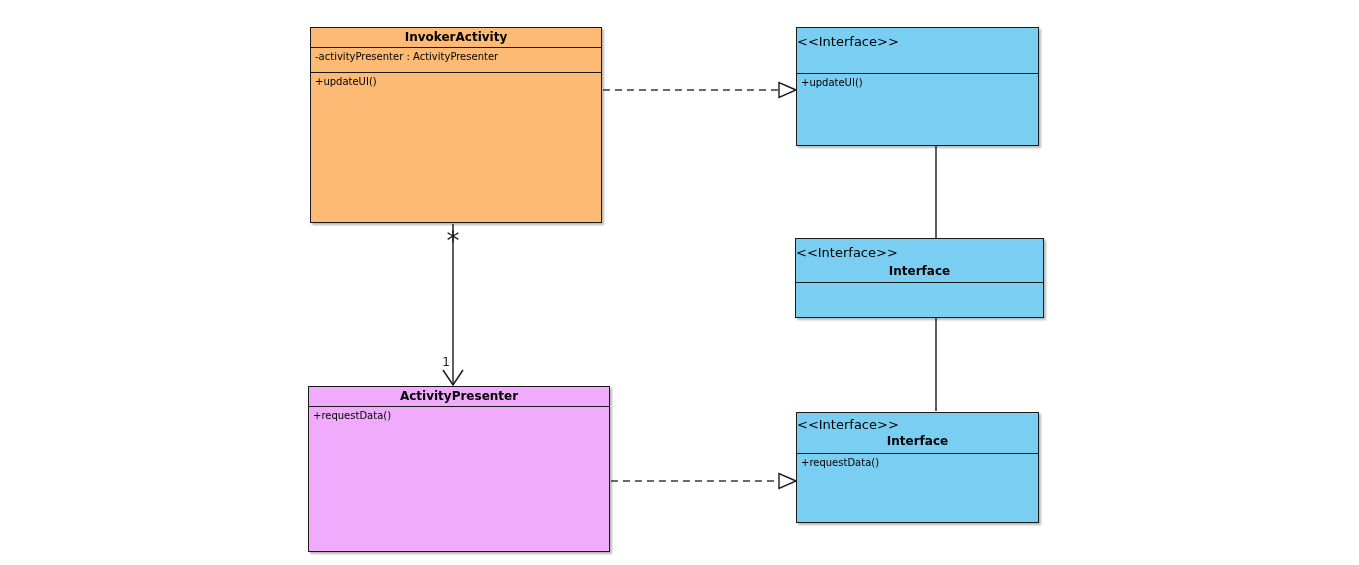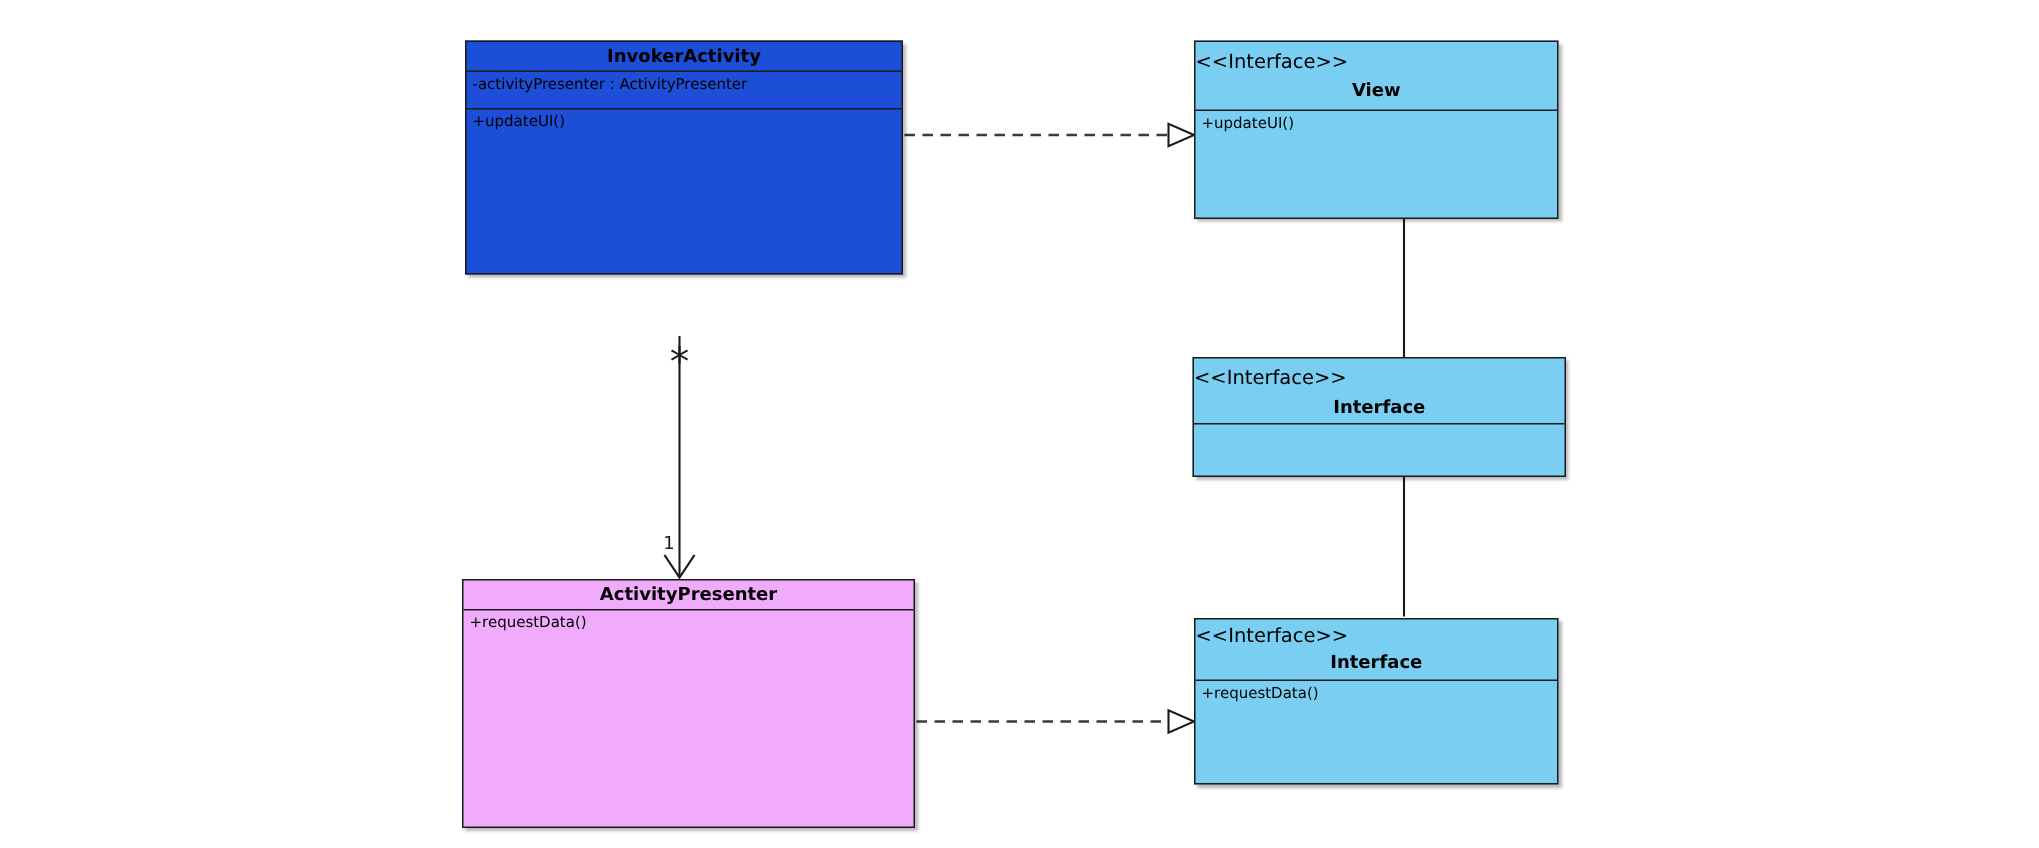--- a/index.html
+++ b/index.html
@@ -53,34 +53,33 @@
       <text class="mult star" x="453" y="250">*</text>
       <text class="mult" x="446" y="366">1</text>
     </g>
 
     <g>
       <path class="dashed" d="M611 481 H778"></path>
       <polygon class="tri" points="796,481 779,473.5 779,488.5"></polygon>
     </g>
   </svg>
 
-  <div class="uml-box" style="left: 310px; top: 27px; width: 292px; height: 156px; background: #1d4ed8; border-color: rgb(26, 26, 26);">
+  <div class="uml-box" style="left: 310px; top: 27px; width: 292px; height: 196px; background: #fdba74; border-color: rgb(26, 26, 26);">
     <div class="row title-row" style="height:20px; line-height:19px;">InvokerActivity</div>
     <div class="row" style="height:25px;">
       <div class="member">-activityPresenter : ActivityPresenter</div>
     </div>
     <div class="row last">
       <div class="member">+updateUI()</div>
     </div>
   </div>
 
   <div class="uml-box" style="left: 796px; top: 27px; width: 243px; height: 119px; background: rgb(121, 206, 242); border-color: rgb(26, 26, 26);">
     <div class="row" style="height:46px;">
       <div class="stereo-line">&lt;&lt;Interface&gt;&gt;</div>
-      <div class="iface-name">View</div>
     </div>
     <div class="row last">
       <div class="member">+updateUI()</div>
     </div>
   </div>
 
   <div class="uml-box" style="left: 795px; top: 238px; width: 249px; height: 80px; background: rgb(121, 206, 242); border-color: rgb(26, 26, 26);">
     <div class="row" style="height:44px;">
       <div class="stereo-line">&lt;&lt;Interface&gt;&gt;</div>
       <div class="iface-name">Interface</div>

